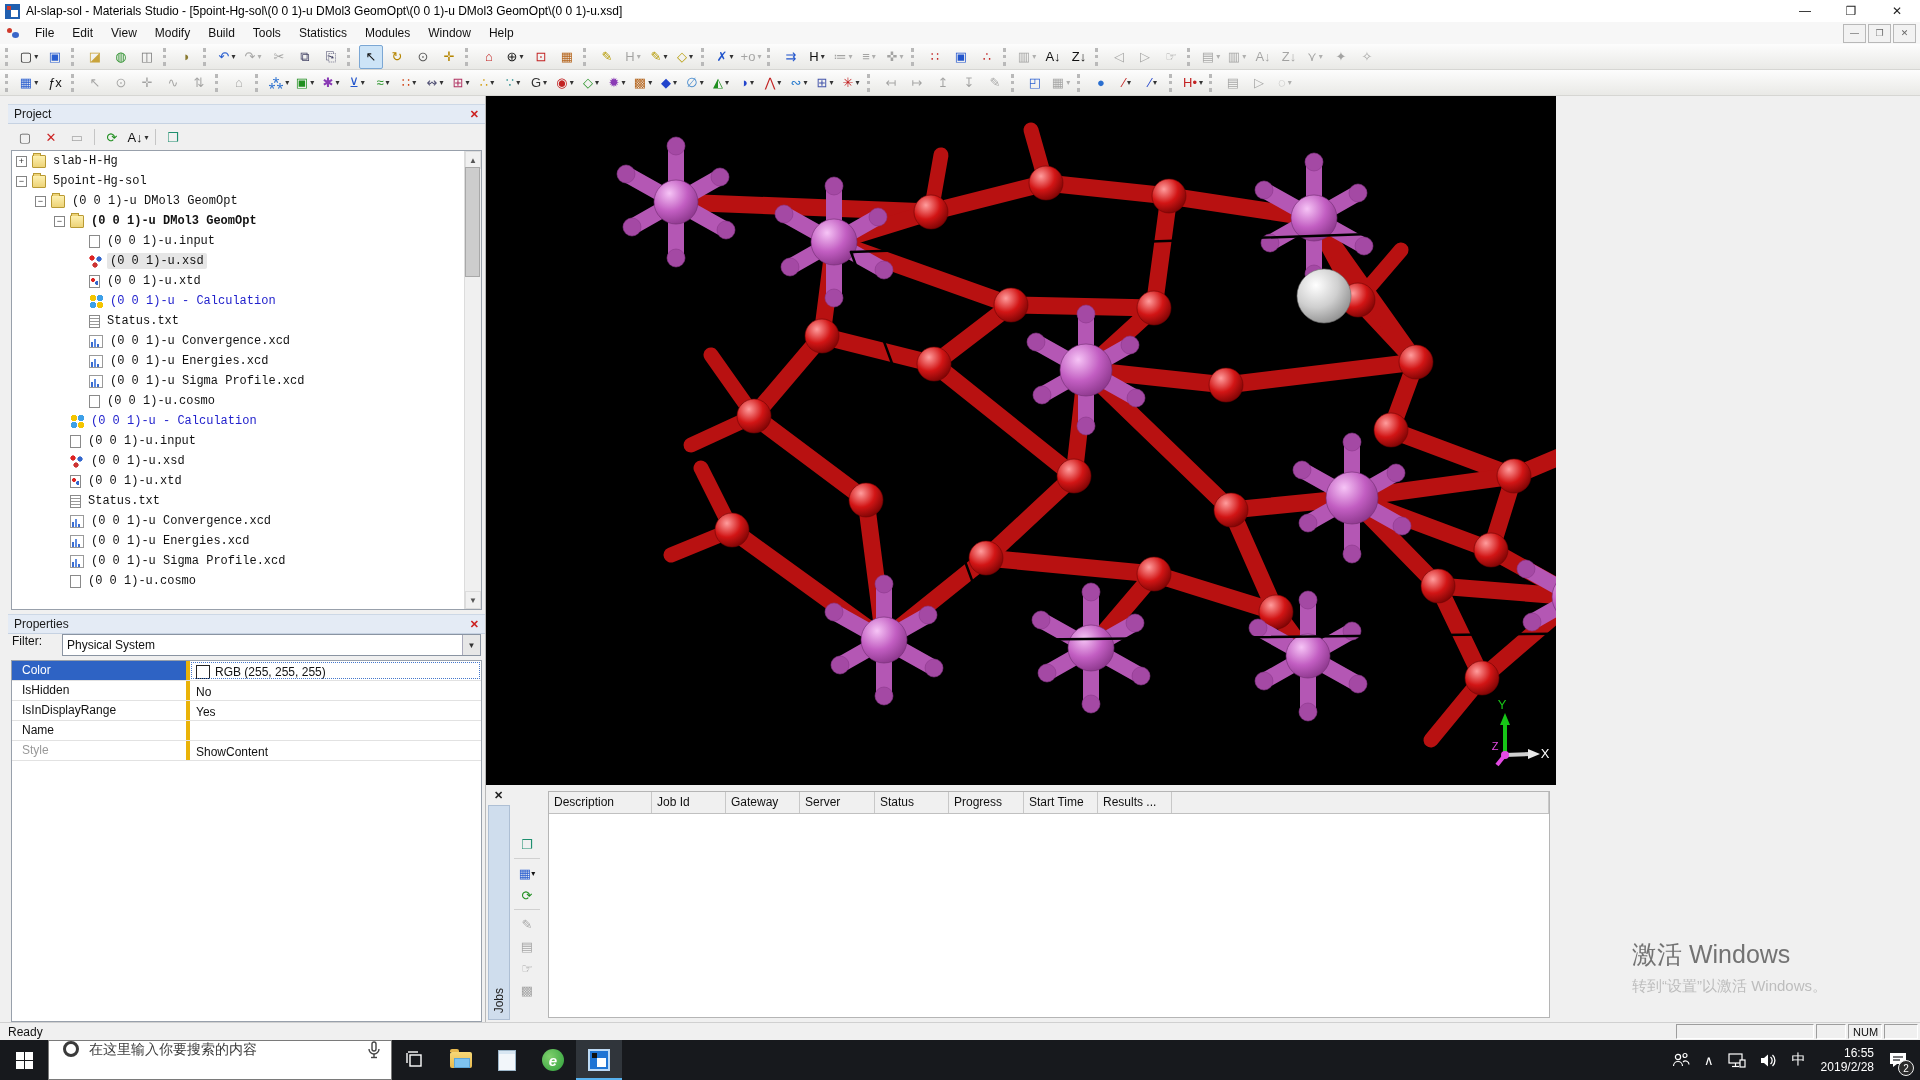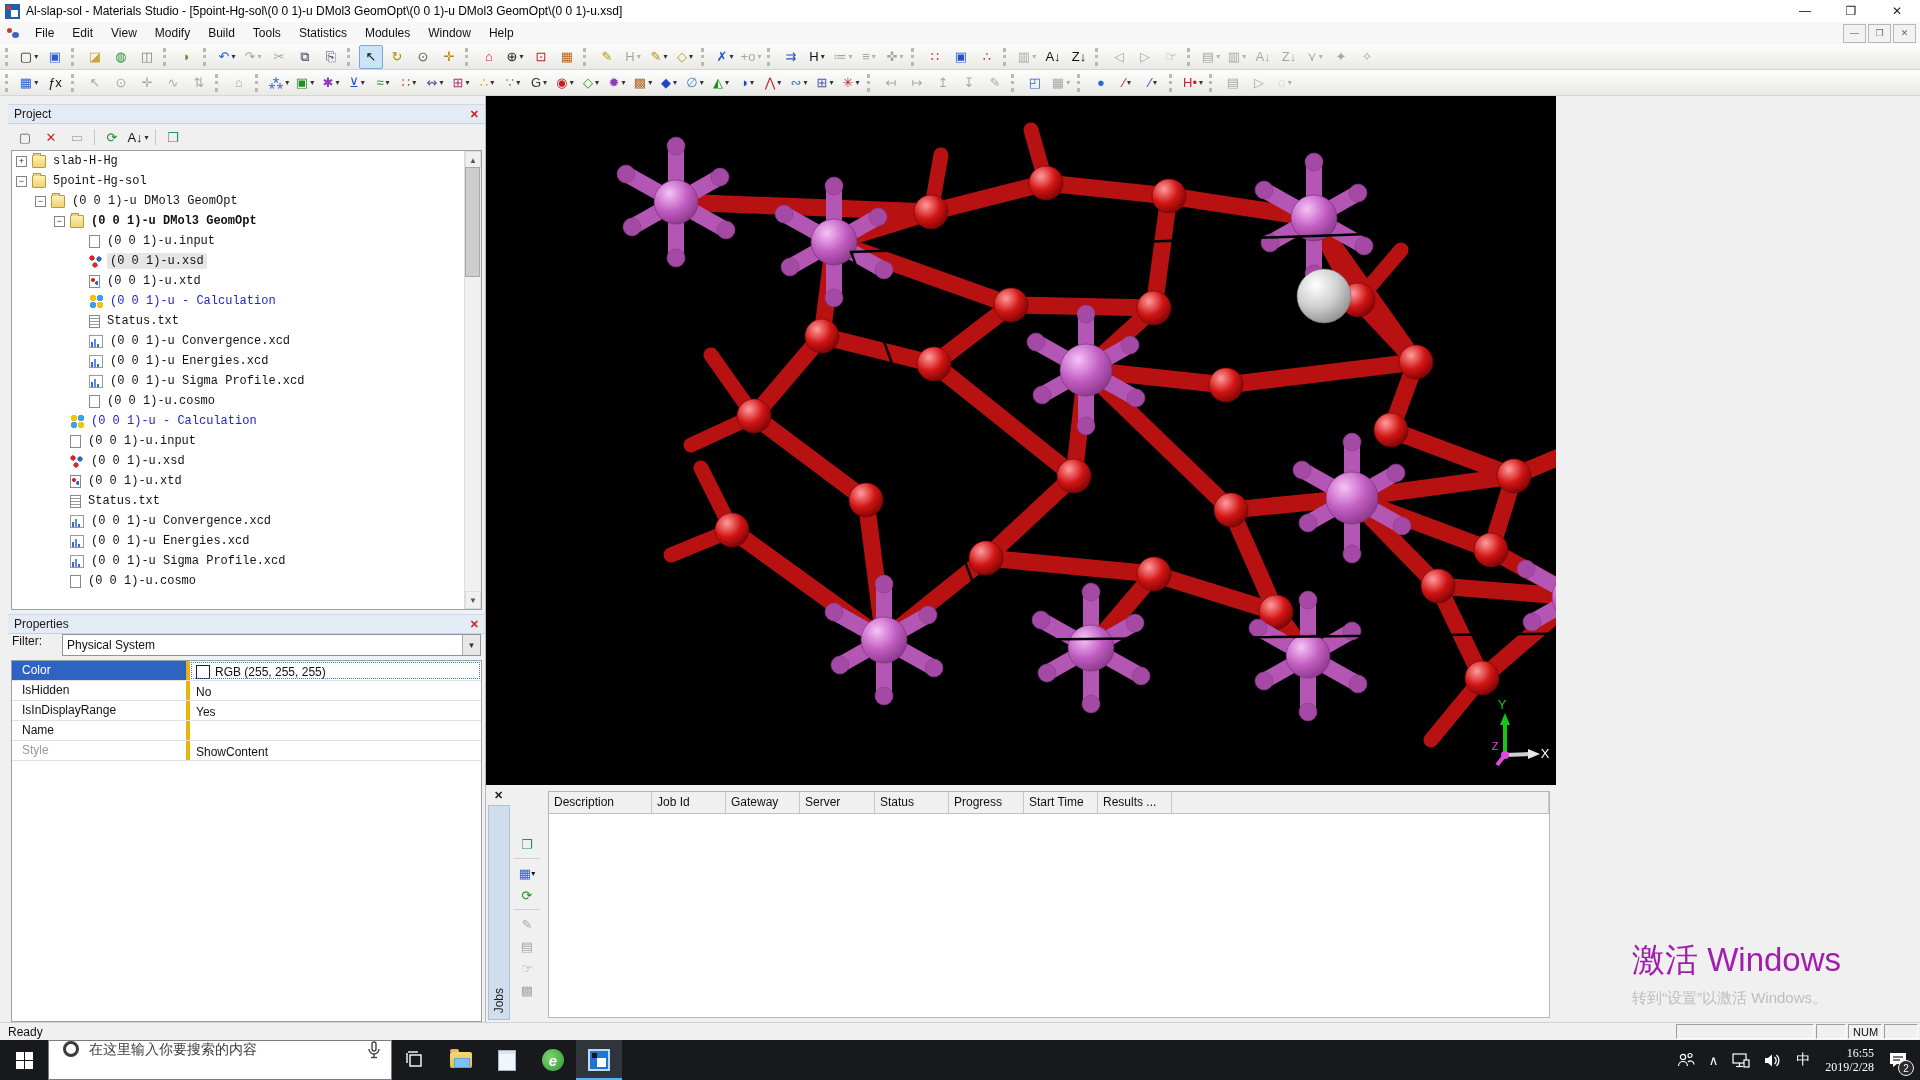--- a/index.html
+++ b/index.html
@@ -114,21 +114,21 @@
   .jtool{width:24px;height:20px;display:flex;align-items:center;justify-content:center;font-size:13px;margin:1px 0;}
   .jtool.dis{opacity:.35;filter:grayscale(1);}
   .jsep{width:26px;border-top:1px solid #d0d0d0;margin:3px 0;}
   .jobs-table{position:absolute;left:62px;top:6px;right:6px;bottom:4px;background:#fff;
               border:1px solid #b5b5b5;display:flex;flex-direction:column;}
   .jheader{display:flex;height:21px;background:#f0f0f0;border-bottom:1px solid #c0c0c0;flex:none;}
   .jh{border-right:1px solid #c8c8c8;padding:3px 0 0 5px;box-sizing:border-box;white-space:nowrap;overflow:hidden;}
   .jbody{flex:1;background:#fff;}
   
   .watermark{position:absolute;left:1632px;top:938px;color:#b4b4b4;pointer-events:none;}
-  .wm1{font-size:33px;color:#a21caf;}
+  .wm1{font-size:25px;color:#737373;}
   .wm2{font-size:15px;color:#bdbdbd;margin-top:6px;}
   
   .statusbar{position:absolute;left:0;top:1022px;width:100%;height:18px;background:#f0f0f0;
              border-top:1px solid #d0d0d0;}
   .sb-left{position:absolute;left:8px;top:2px;}
   .sb-cell{position:absolute;top:1px;height:15px;border:1px solid;border-color:#9d9d9d #fff #fff #9d9d9d;
            font-size:11px;padding:1px 4px 0 4px;box-sizing:border-box;text-align:center;}
   
   .taskbar{position:absolute;left:0;top:1040px;width:100%;height:40px;background:#17191d;display:flex;align-items:stretch;}
   .startbtn{width:48px;display:flex;align-items:center;justify-content:center;flex:none;}
@@ -146,21 +146,21 @@
   .notepad-ico{width:16px;height:19px;background:#f2f6fa;border:1px solid #9db6c9;
         box-shadow:inset 0 3px 0 #d8e6f2;}
   .ie-ico{width:22px;height:22px;border-radius:50%;background:radial-gradient(circle at 35% 35%,#7fd06c,#2d9e3a);
           color:#fff;display:flex;align-items:center;justify-content:center;font-size:15px;font-weight:bold;font-style:italic;}
   .ms-ico{width:22px;height:22px;background:#1f74d4;position:relative;border:2px solid #bcd9f5;box-sizing:border-box;}
   .ms-ico::before{content:"";position:absolute;right:2px;bottom:2px;width:9px;height:9px;background:#fff;}
   .ms-ico::after{content:"";position:absolute;left:2px;top:2px;width:5px;height:5px;background:#111;}
   .tray{margin-left:auto;display:flex;align-items:center;color:#fff;}
   .trayitem{padding:0 7px;display:flex;align-items:center;justify-content:center;height:100%;}
   .ime{font-size:14px;}
-  .clock{text-align:right;font-size:12px;line-height:14px;padding:0 8px;font-family:Liberation Serif, serif;}
+  .clock{text-align:right;font-size:12px;line-height:14px;padding:0 8px;}
   .notif{position:relative;padding:0 12px 0 6px;}
   .badge{position:absolute;right:6px;bottom:4px;width:14px;height:14px;border-radius:50%;background:#2b2b2b;
          border:1px solid #efefef;color:#fff;font-size:10px;display:flex;align-items:center;justify-content:center;}
   .chev{font-size:13px;}
 </style>
 </head>
 <body>
 
 <div id="screen">
 

